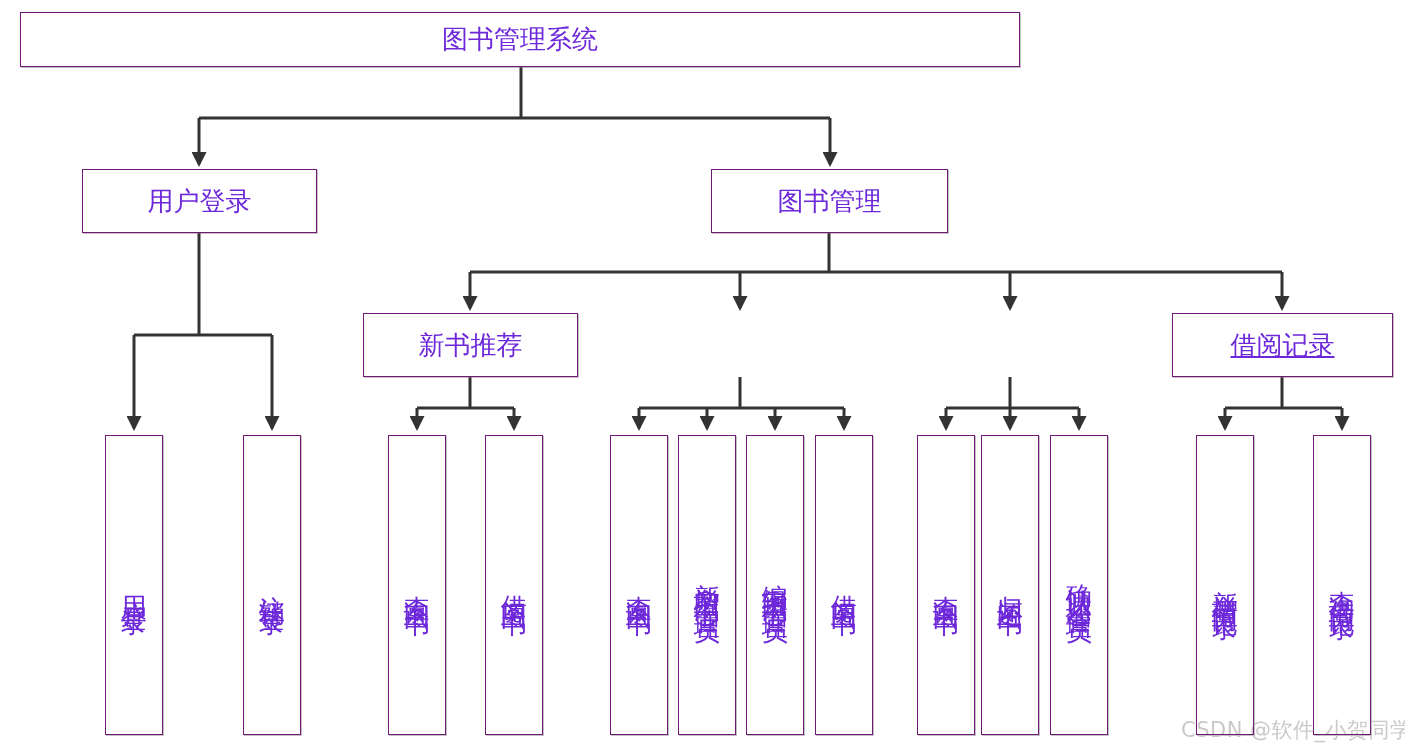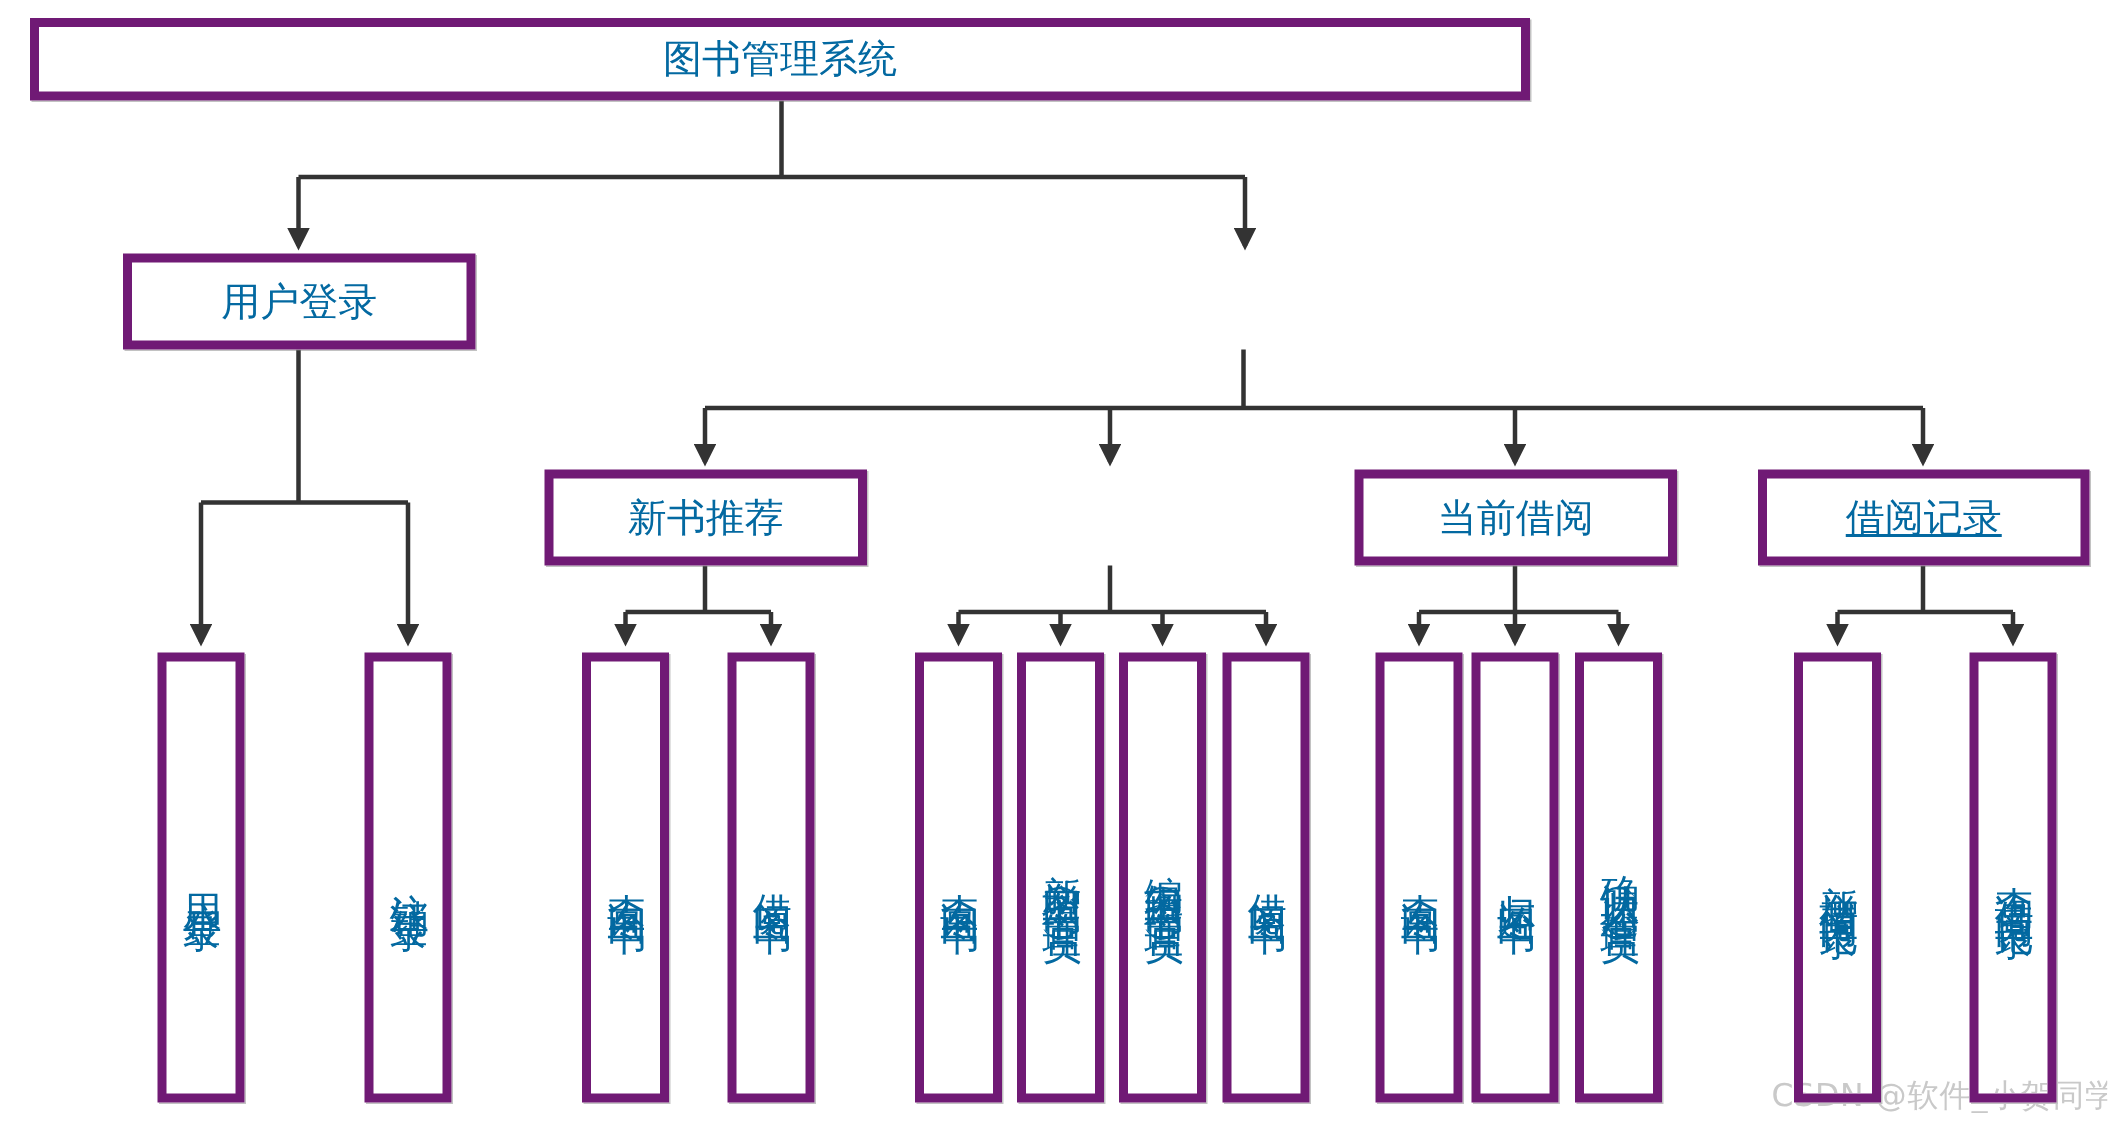--- a/index.html
+++ b/index.html
@@ -8,25 +8,25 @@
     width:1405px;height:747px;
     background:#ffffff;
     font-family:"DejaVu Sans","Liberation Sans",sans-serif;
     overflow:hidden;
     color:#1f1f1f;
   }
   svg.wires{position:absolute;left:0;top:0;width:1405px;height:747px;}
   .box{
     position:absolute;
     background:#ffffff;
-    border:6px solid #701a75;
+    border:1px solid #701a75;
     box-sizing:border-box;
     display:flex;align-items:center;justify-content:center;
     font-size:26px;
-    color:#0369a1;
+    color:#6d28d9;
     box-shadow:1px 1px 0 rgba(120,120,120,.45);
   }
   .hbox{top:313px;height:64px;}
   .vbox{top:435px;height:300px;width:58px;}
   .vtext{
     writing-mode:vertical-rl;
     text-orientation:mixed;
     font-size:26px;
     letter-spacing:5px;
     line-height:1.1;
@@ -100,23 +100,23 @@
         <path d="M1282,377 V408 M1225,408 H1342"></path>
         <line x1="1225" y1="408" x2="1225" y2="428" marker-end="url(#ah)"></line>
         <line x1="1342" y1="408" x2="1342" y2="428" marker-end="url(#ah)"></line>
       </g>
     </g>
   </svg>
 
   <div class="box" style="left:20px;top:12px;width:1000px;height:55px;">图书管理系统</div>
 
   <div class="box" style="left:82px;top:169px;width:235px;height:64px;">用户登录</div>
+  <div class="box" style="left:711px;top:169px;width:237px;height:64px;">图书管理</div>
 
   <div class="box hbox" style="left:363px;width:215px;">新书推荐</div>
-  <div class="box hbox" style="left:903px;width:215px;">当前借阅</div>
   <div class="box hbox" style="left:1172px;width:221px;text-decoration:underline;">借阅记录</div>
 
   <div class="box vbox" style="left:105px;">
     <span class="vtext">用户登录</span>
   </div>
   <div class="box vbox" style="left:243px;">
     <span class="vtext">注销登录</span>
   </div>
 
   <div class="box vbox" style="left:388px;">

